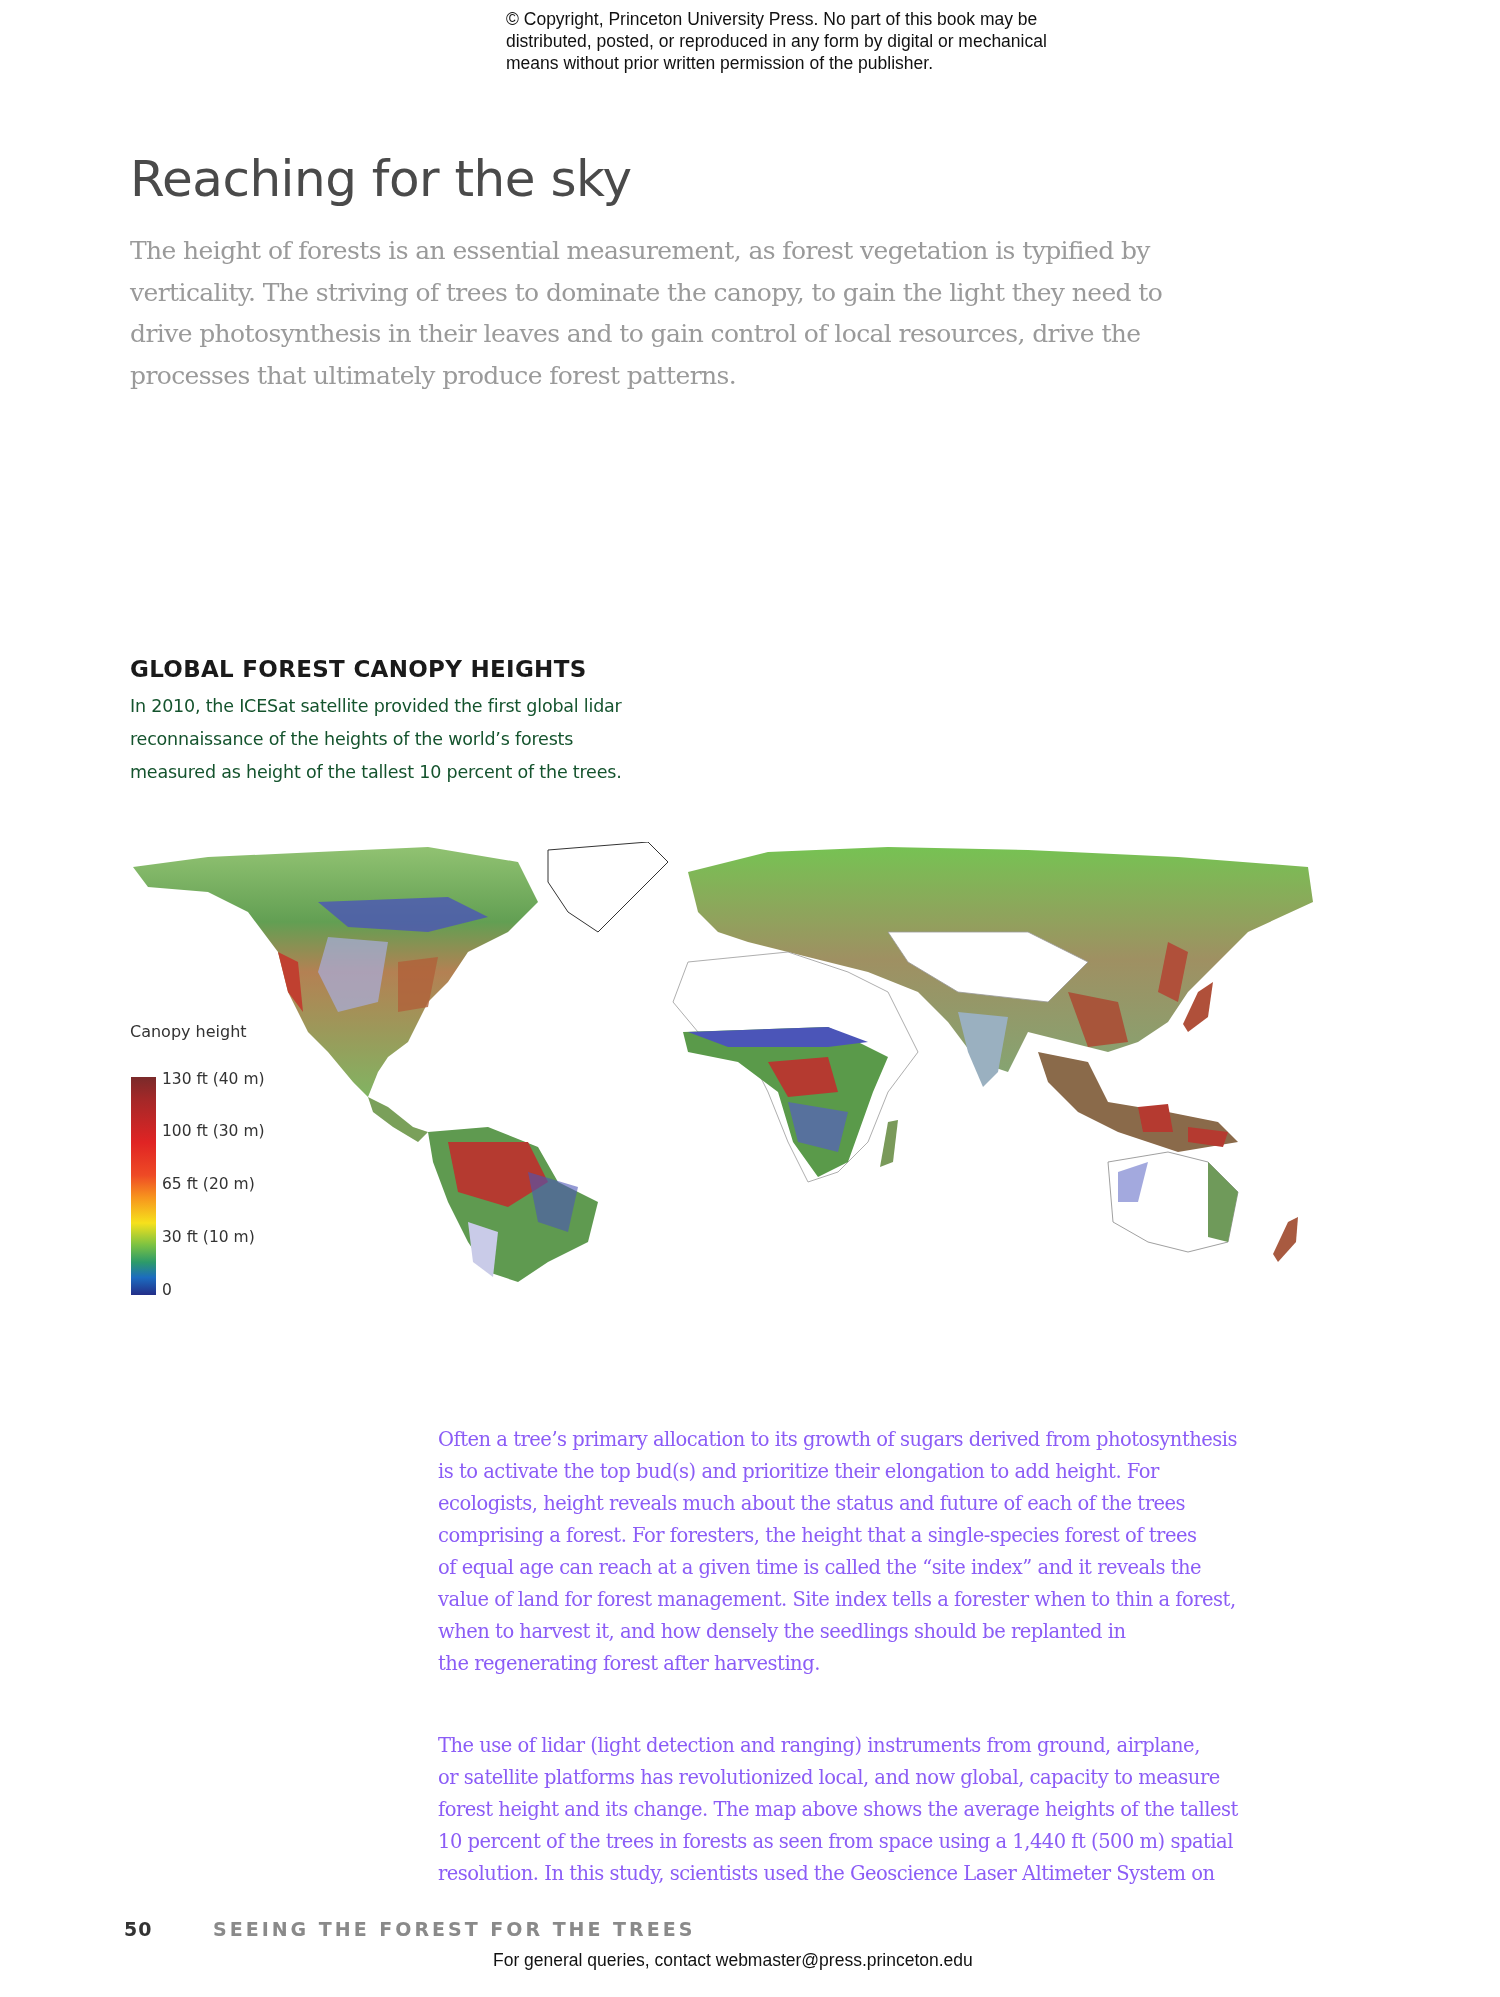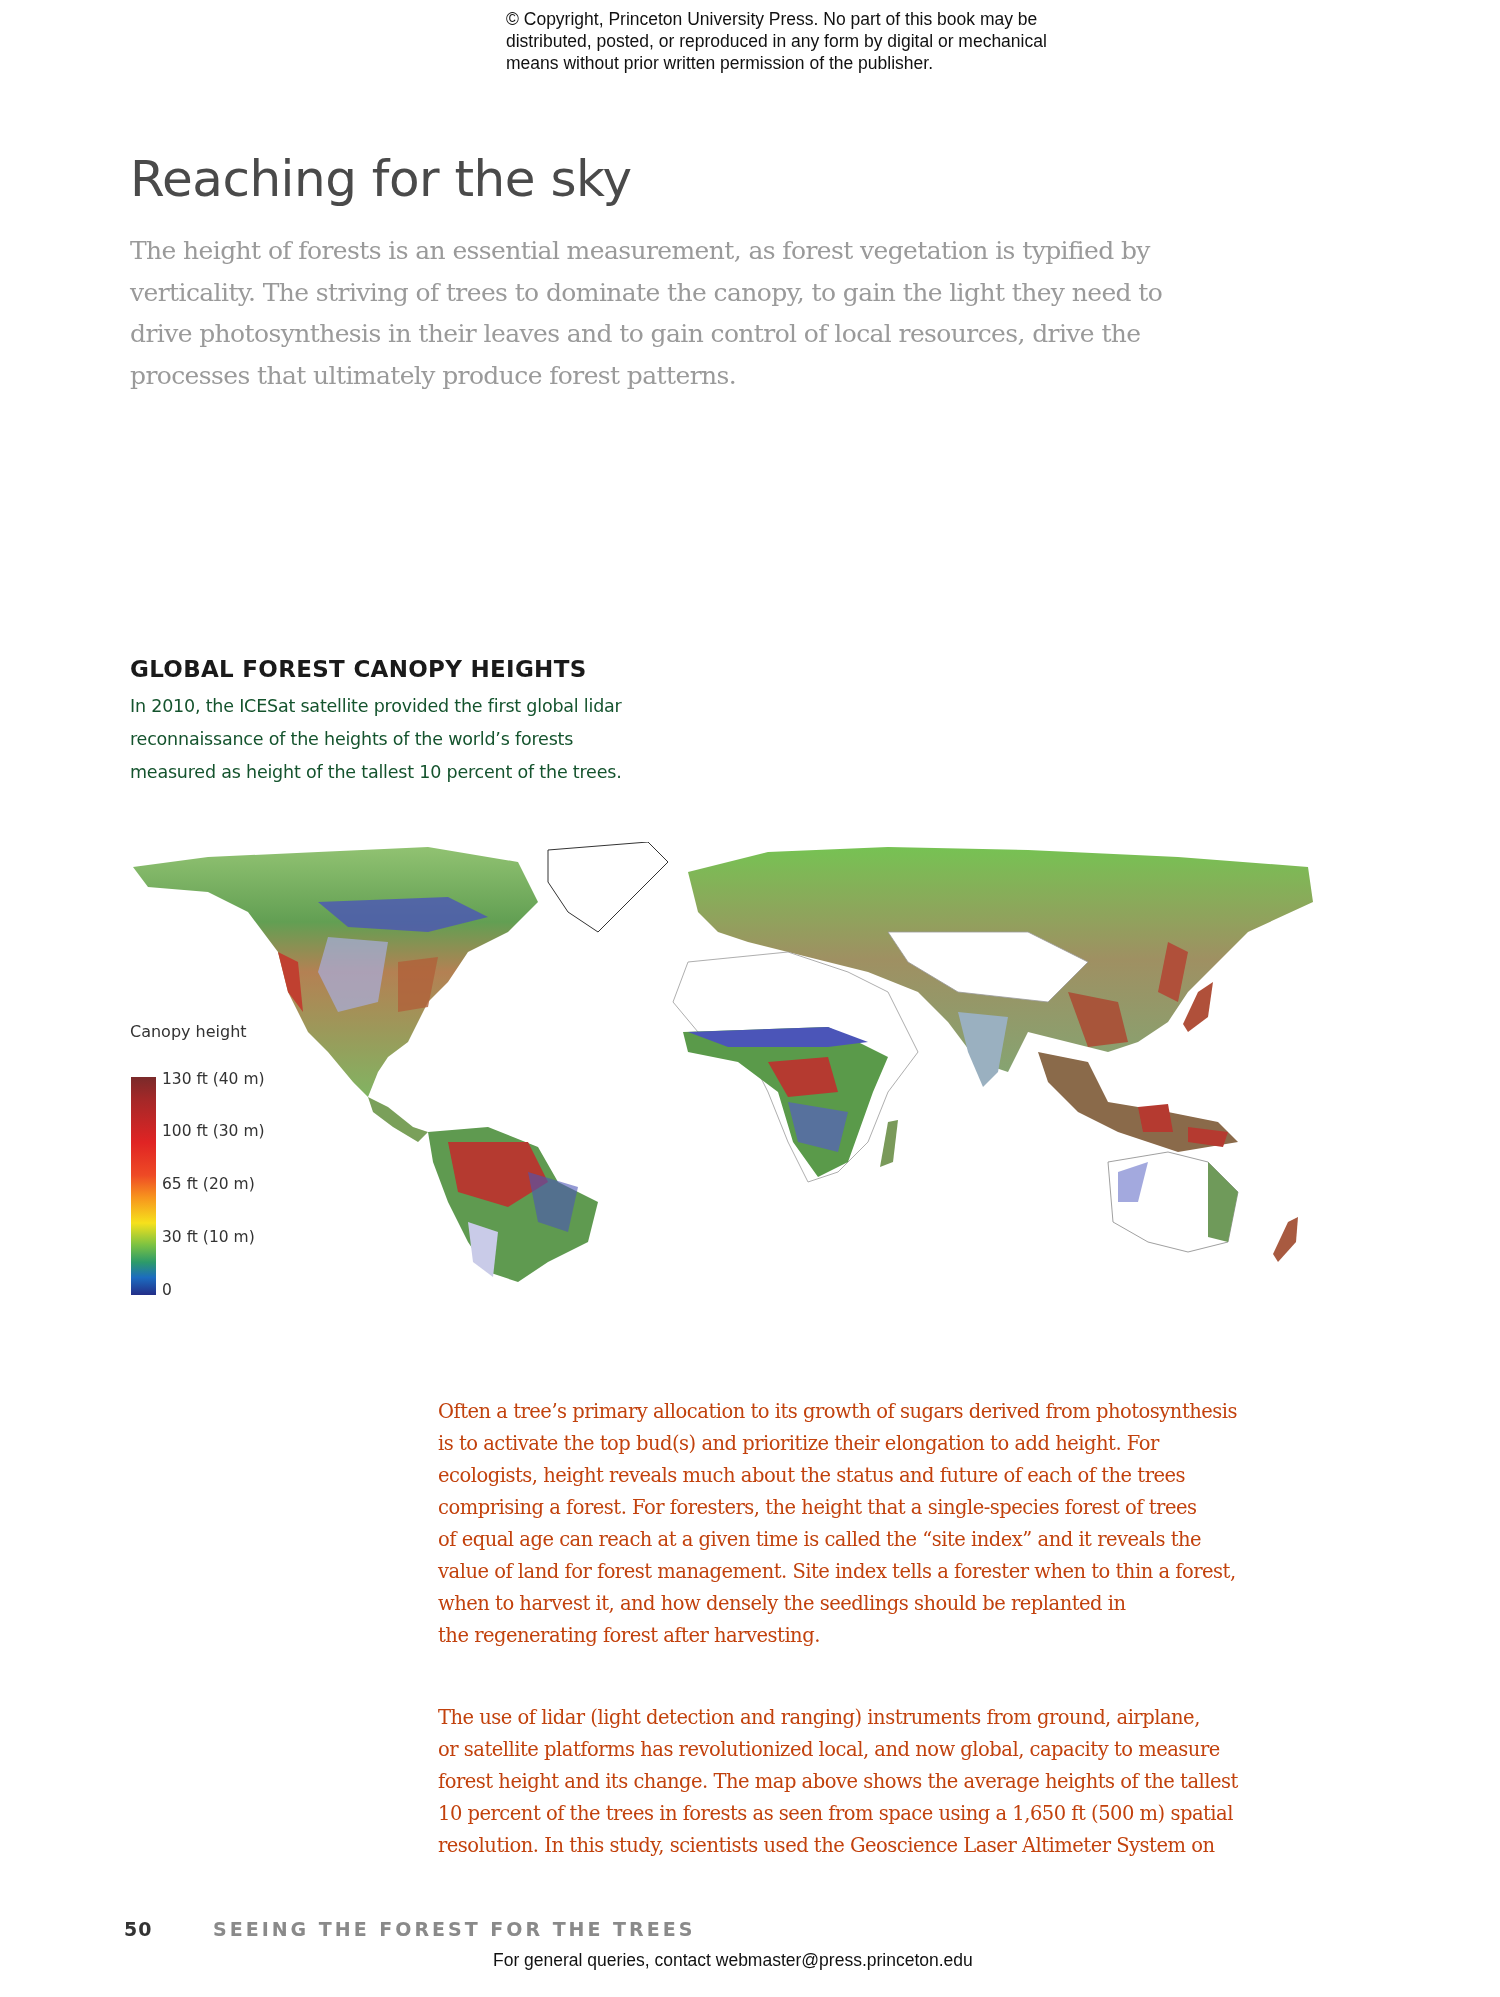--- a/index.html
+++ b/index.html
@@ -10,21 +10,21 @@
   .intro { position: absolute; left: 130px; top: 230px; width: 1110px; font-family: "DejaVu Serif", serif; font-size: 25px; line-height: 41.5px; color: #9a9a9a; letter-spacing: -0.6px; }
   .intro div { white-space: nowrap; }
   .fig-title { position: absolute; left: 130px; top: 656px; font-family: "DejaVu Sans", sans-serif; font-weight: bold; font-size: 23px; color: #1a1a1a; letter-spacing: 0.3px; margin: 0; }
   .fig-caption { position: absolute; left: 130px; top: 690px; font-family: "DejaVu Sans", sans-serif; font-size: 17.5px; line-height: 33px; color: #14532d; letter-spacing: -0.2px; }
   .fig-caption div { white-space: nowrap; }
   .map { position: absolute; left: 128px; top: 842px; width: 1190px; height: 440px; }
   .legend-title { position: absolute; left: 130px; top: 1022px; font-family: "DejaVu Sans", sans-serif; font-size: 16px; color: #333; }
   .legend-bar { position: absolute; left: 131px; top: 1077px; width: 25px; height: 218px;
     background: linear-gradient(to bottom, #7a2a2a 0%, #a32828 10%, #e02424 30%, #ee4a25 45%, #f7931e 55%, #f6e11c 67%, #7cc242 77%, #2c9a6a 85%, #1c6cc0 92%, #232e88 100%); }
   .legend-label { position: absolute; left: 162px; font-family: "DejaVu Sans", sans-serif; font-size: 15.5px; color: #333; white-space: nowrap; }
-  .body-text { position: absolute; left: 438px; width: 880px; font-family: "DejaVu Serif", serif; font-size: 19.5px; line-height: 32px; color: #c2410c; letter-spacing: -0.5px; }
+  .body-text { position: absolute; left: 438px; width: 880px; font-family: "DejaVu Serif", serif; font-size: 19.5px; line-height: 32px; color: #8b5cf6; letter-spacing: -0.5px; margin-top: 28px; }
   .body-text div { white-space: nowrap; }
   .p1 { top: 1396px; }
   .p2 { top: 1702px; }
   .page-num { position: absolute; left: 124px; top: 1918px; font-family: "DejaVu Sans", sans-serif; font-weight: bold; font-size: 19px; color: #333; letter-spacing: 1px; }
   .running-head { position: absolute; left: 213px; top: 1918px; font-family: "DejaVu Sans", sans-serif; font-weight: bold; font-size: 19px; color: #8a8a8a; letter-spacing: 3px; }
   .footer-contact { position: absolute; left: 493px; top: 1950px; font-family: "Liberation Sans", sans-serif; font-size: 17.5px; color: #111; white-space: nowrap; }
 </style>
 </head>
 <body>
 
@@ -122,19 +122,19 @@
   <div>of equal age can reach at a given time is called the “site index” and it reveals the</div>
   <div>value of land for forest management. Site index tells a forester when to thin a forest,</div>
   <div>when to harvest it, and how densely the seedlings should be replanted in</div>
   <div>the regenerating forest after harvesting.</div>
 </div>
 
 <div class="body-text p2">
   <div>The use of lidar (light detection and ranging) instruments from ground, airplane,</div>
   <div>or satellite platforms has revolutionized local, and now global, capacity to measure</div>
   <div>forest height and its change. The map above shows the average heights of the tallest</div>
-  <div>10 percent of the trees in forests as seen from space using a 1,650 ft (500 m) spatial</div>
+  <div>10 percent of the trees in forests as seen from space using a 1,440 ft (500 m) spatial</div>
   <div>resolution. In this study, scientists used the Geoscience Laser Altimeter System on</div>
 </div>
 
 <div class="page-num">50</div>
 <div class="running-head">SEEING THE FOREST FOR THE TREES</div>
 <div class="footer-contact">For general queries, contact webmaster@press.princeton.edu</div>
 
 </body></html>

